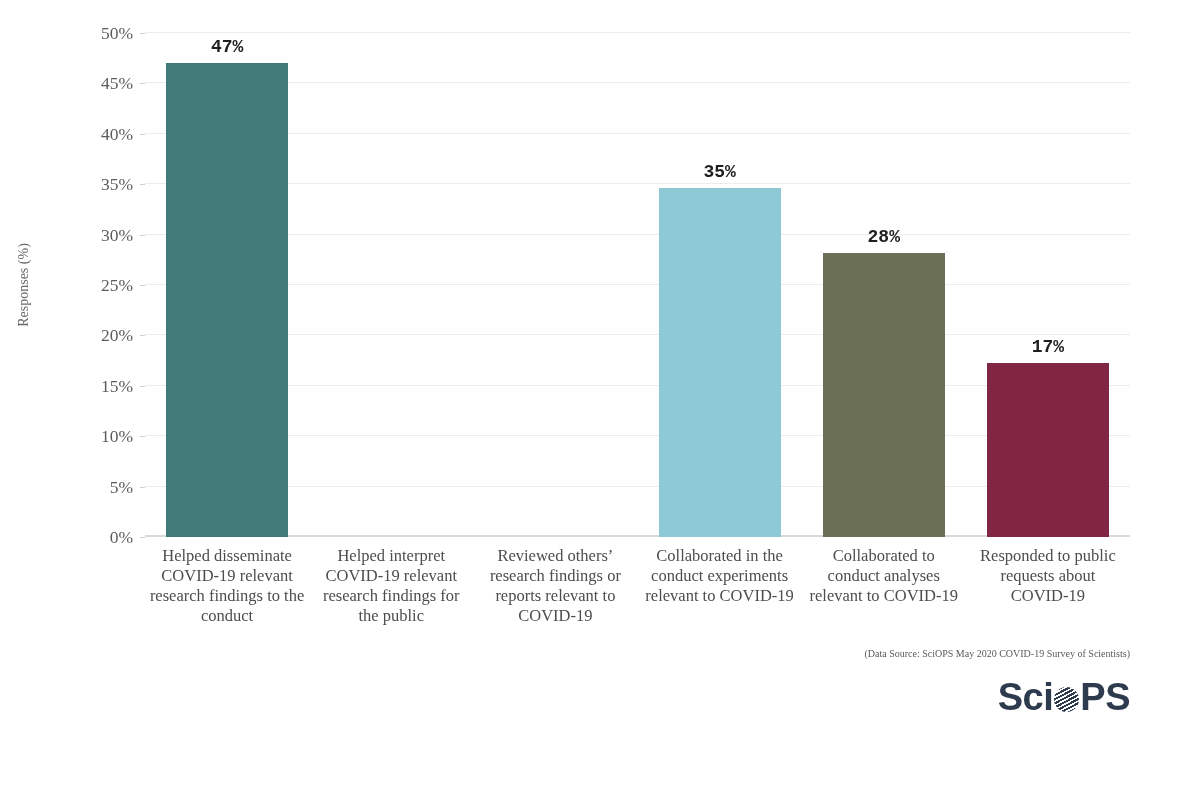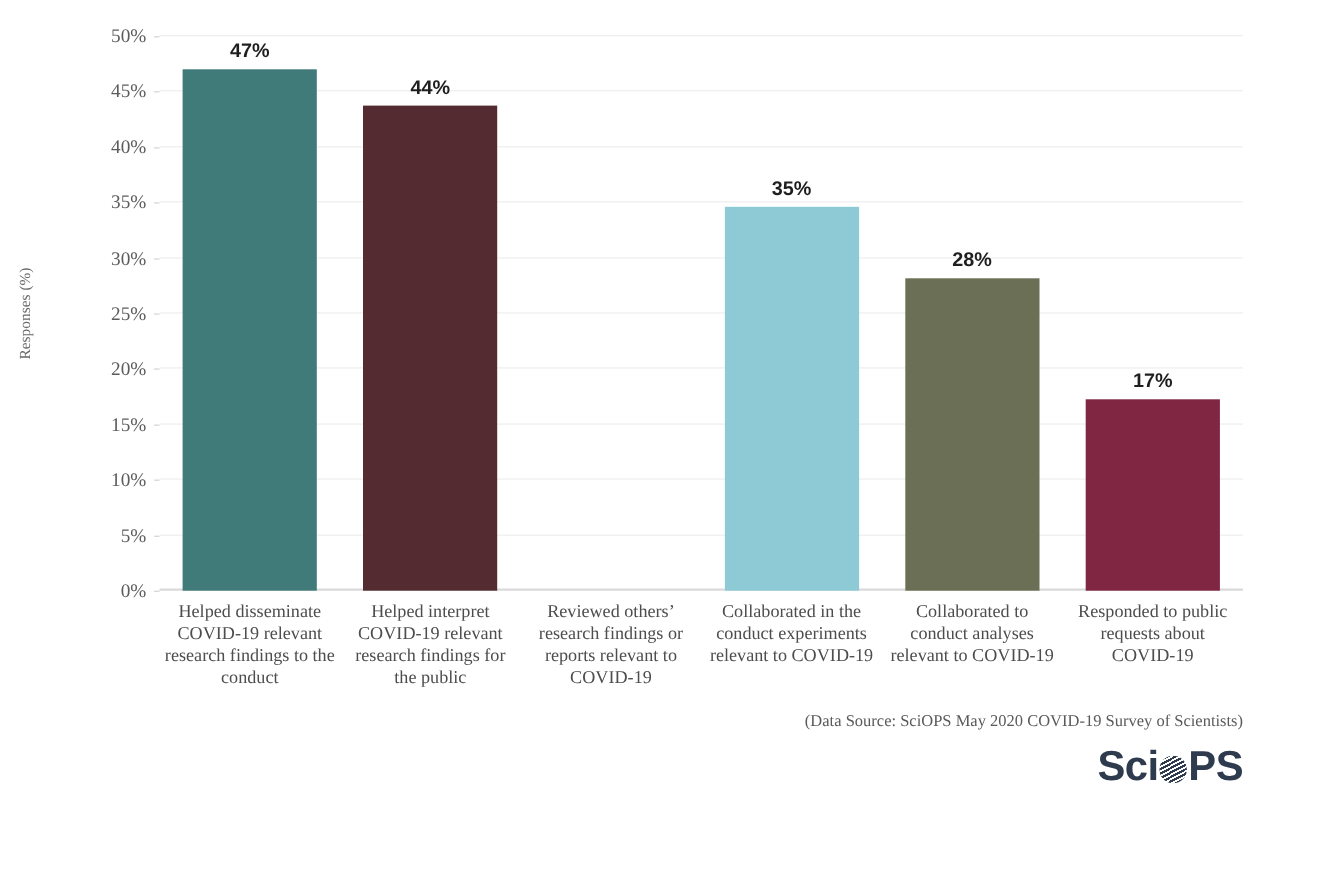--- a/index.html
+++ b/index.html
@@ -91,21 +91,21 @@
     width: 100%;
   }
   .bar-value-label {
     position: absolute;
     left: 0;
     width: 100%;
     text-align: center;
     font-size: 18px;
     font-weight: bold;
     color: #1f1f1f;
-    font-family: Liberation Sans, sans-serif;
+    font-family: Liberation Mono, monospace;
     white-space: nowrap;
   }
 
   
   #x-labels {
     position: absolute;
     left: 145px;
     top: 546px;
     width: 985px;
     height: 100px;
@@ -118,21 +118,21 @@
     line-height: 20px;
     color: #4d4d4d;
     font-family: "Liberation Serif", serif;
   }
 
   
   #source-note {
     position: absolute;
     right: 72px;
     top: 648px;
-    font-size: 15px;
+    font-size: 10px;
     color: #5a5a5a;
     font-family: "Liberation Serif", serif;
     white-space: nowrap;
   }
 
   #logo {
     position: absolute;
     right: 72px;
     top: 680px;
     display: flex;
@@ -204,24 +204,20 @@
       <div class="gridline" style="bottom: 252px;"></div>
       <div class="gridline" style="bottom: 302.4px;"></div>
       <div class="gridline" style="bottom: 352.8px;"></div>
       <div class="gridline" style="bottom: 403.2px;"></div>
       <div class="gridline" style="bottom: 453.6px;"></div>
       <div class="gridline" style="bottom: 504px;"></div>
       <div class="bar-group" style="left: 21.0833px; width: 122px; height: 507.76px;">
         <div class="bar" style="height: 473.76px; background: rgb(65, 123, 121);"></div>
         <div class="bar-value-label" style="bottom: 479.76px;">47%</div>
       </div>
-      <div class="bar-group" style="left: 185.25px; width: 122px; height: 475.504px;">
-        <div class="bar" style="height: 441.504px; background: rgb(84, 43, 48);"></div>
-        <div class="bar-value-label" style="bottom: 447.504px;">44%</div>
-      </div>
       <div class="bar-group" style="left: 513.583px; width: 122px; height: 382.768px;">
         <div class="bar" style="height: 348.768px; background: rgb(141, 202, 214);"></div>
         <div class="bar-value-label" style="bottom: 354.768px;">35%</div>
       </div>
       <div class="bar-group" style="left: 677.75px; width: 122px; height: 318.256px;">
         <div class="bar" style="height: 284.256px; background: rgb(107, 111, 85);"></div>
         <div class="bar-value-label" style="bottom: 290.256px;">28%</div>
       </div>
       <div class="bar-group" style="left: 841.917px; width: 122px; height: 208.384px;">
         <div class="bar" style="height: 174.384px; background: rgb(128, 37, 66);"></div>

